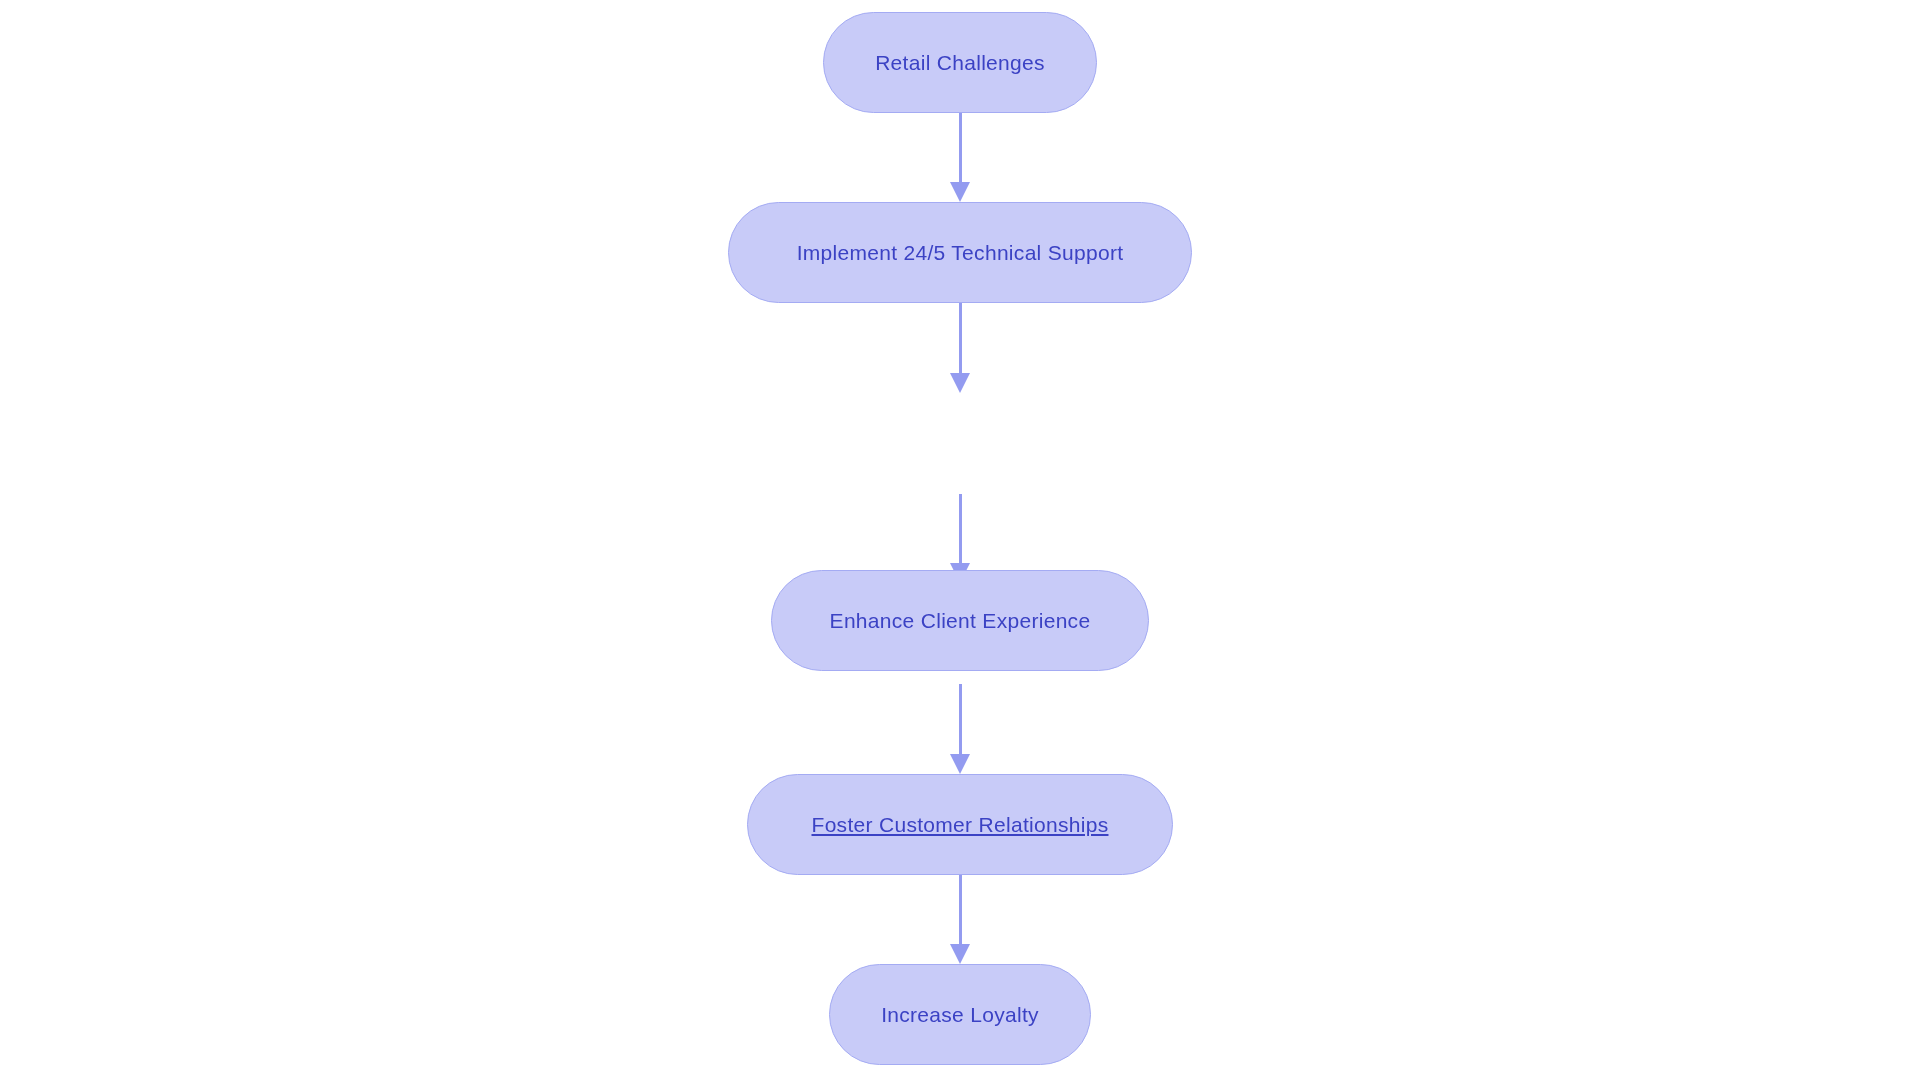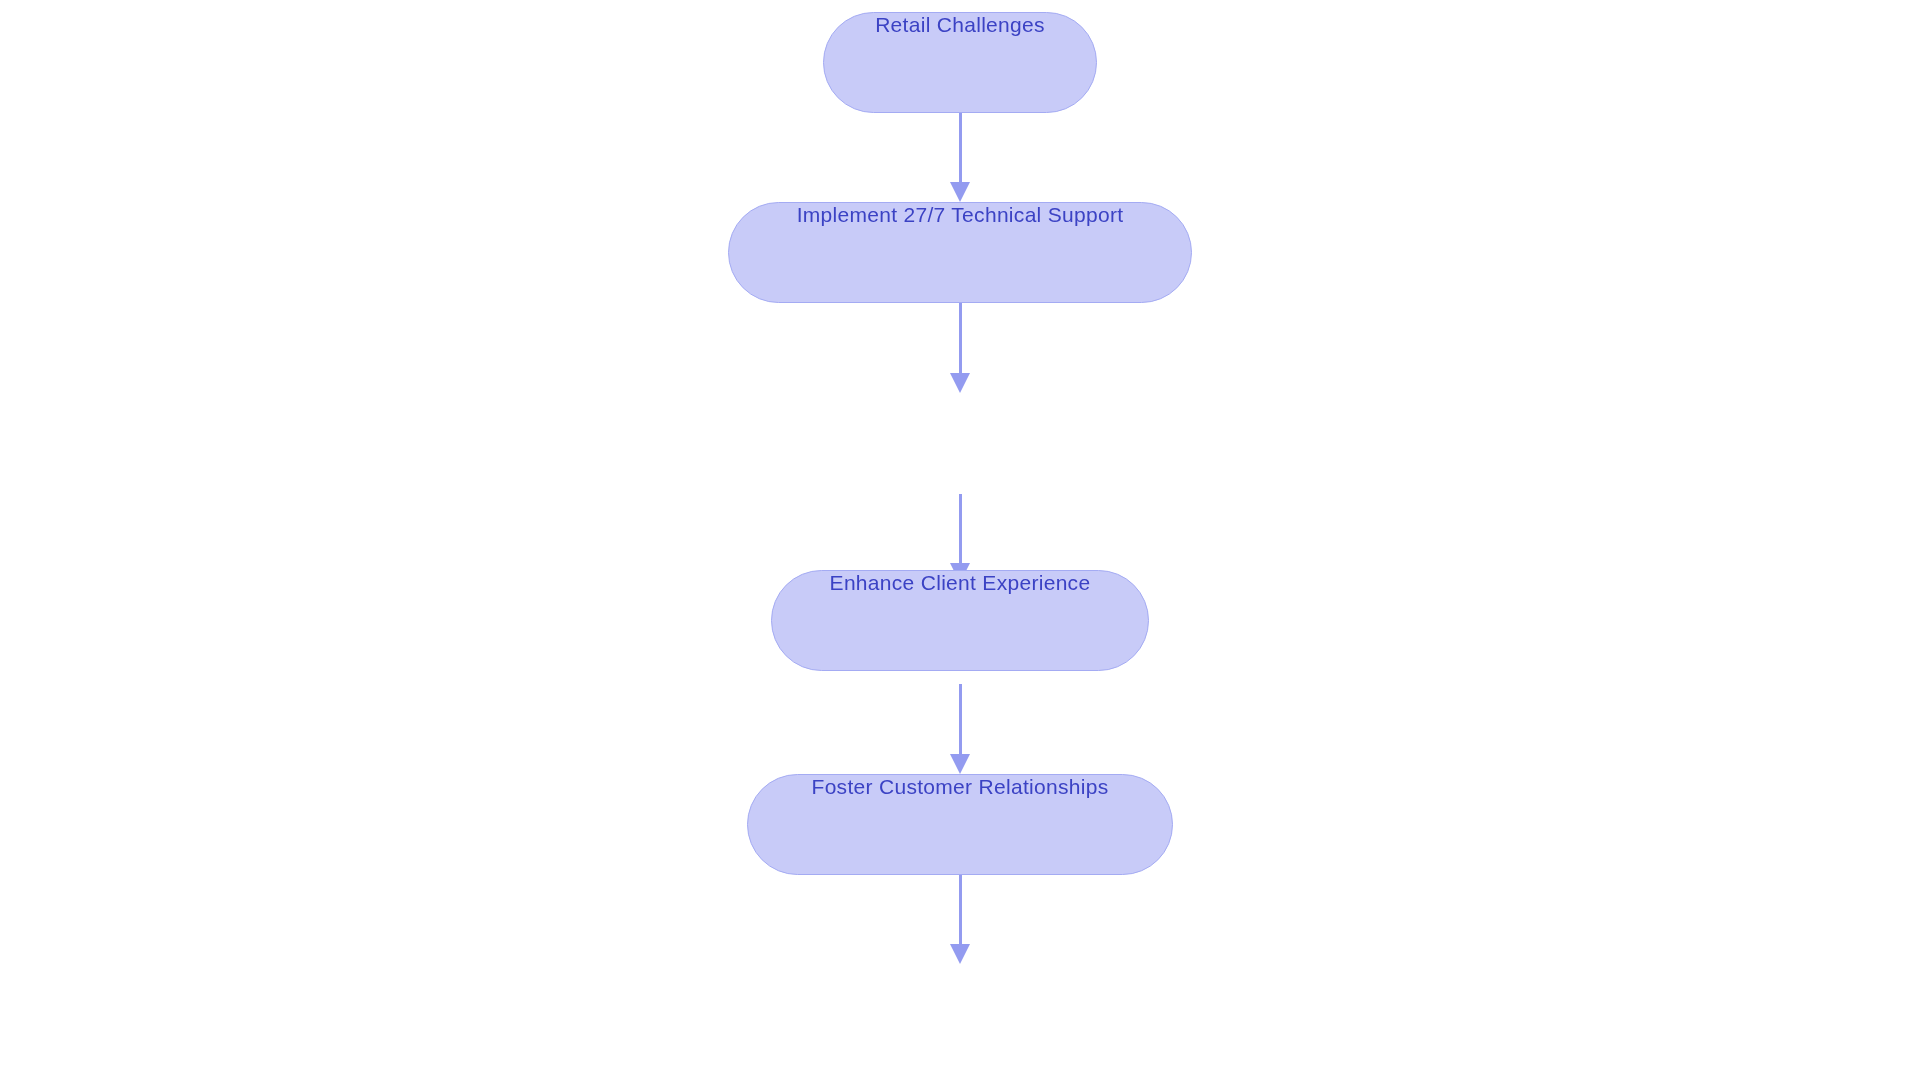--- a/index.html
+++ b/index.html
@@ -12,32 +12,33 @@
     overflow: hidden;
   }
   .node {
     position: absolute;
     height: 101px;
     border-radius: 50.5px;
     background: var(--node-fill, #c8cbf8);
     border: 1.5px solid var(--node-border, #a4abf3);
     box-sizing: border-box;
     display: flex;
+    align-items: center;
     justify-content: center;
     color: var(--node-text, #3b42c4);
     font-size: 21px;
     letter-spacing: 0.3px;
     white-space: nowrap;
     text-align: center;
   }
   .n1 { left: 823px; top: 12px;  width: 274px; }
   .n2 { left: 728px; top: 202px; width: 464px; }
   .n3 { left: 786px; top: 393px; width: 348px; }
   .n4 { left: 771px; top: 570px; width: 378px; }
-  .n5 { left: 747px; top: 774px; width: 426px; }
+  .n5 { left: 747px; top: 774px; width: 426px; text-decoration: underline; }
   .n6 { left: 829px; top: 964px; width: 262px; }
 
   .arrow {
     position: absolute;
     left: 950px;
     width: 20px;
     display: flex;
     flex-direction: column;
     align-items: center;
   }
@@ -67,21 +68,21 @@
   <div class="node n1">
     <span>Retail Challenges</span>
   </div>
 
   <div class="arrow a1">
     <div class="line"></div>
     <div class="head"></div>
   </div>
 
   <div class="node n2">
-    <span>Implement 27/7 Technical Support</span>
+    <span>Implement 24/5 Technical Support</span>
   </div>
 
   <div class="arrow a2">
     <div class="line"></div>
     <div class="head"></div>
   </div>
 
 
   <div class="arrow a3">
     <div class="line"></div>
@@ -99,14 +100,17 @@
 
   <div class="node n5">
     <span>Foster Customer Relationships</span>
   </div>
 
   <div class="arrow a5">
     <div class="line"></div>
     <div class="head"></div>
   </div>
 
+  <div class="node n6">
+    <span>Increase Loyalty</span>
+  </div>
 
 </div>
 
 </body></html>

